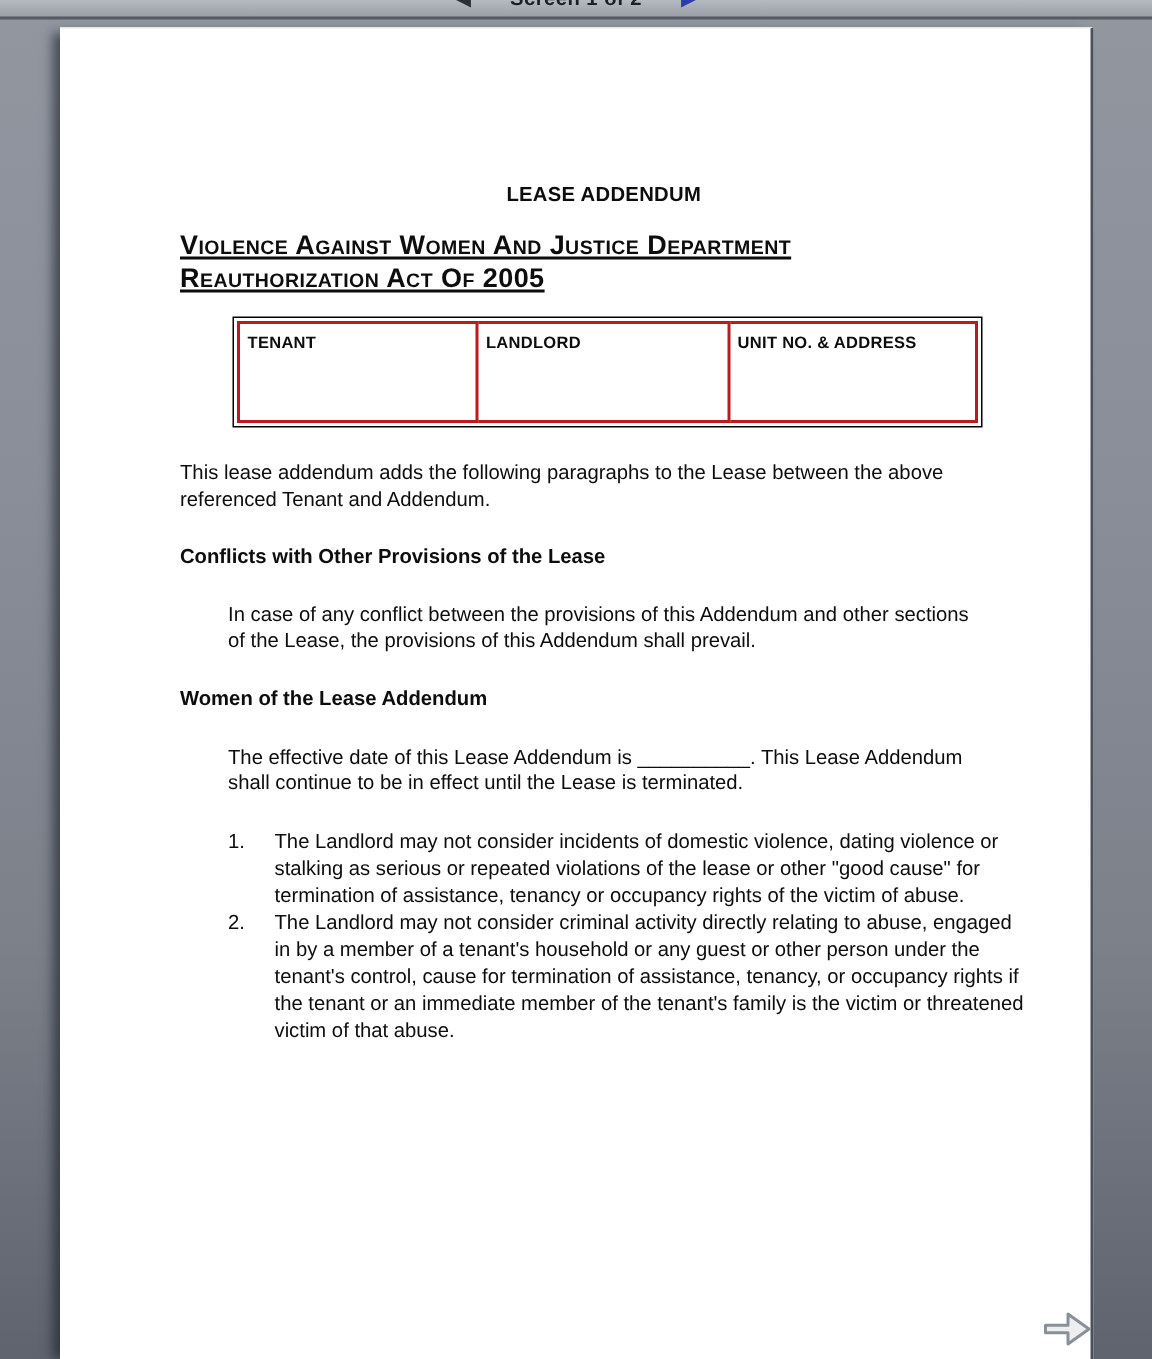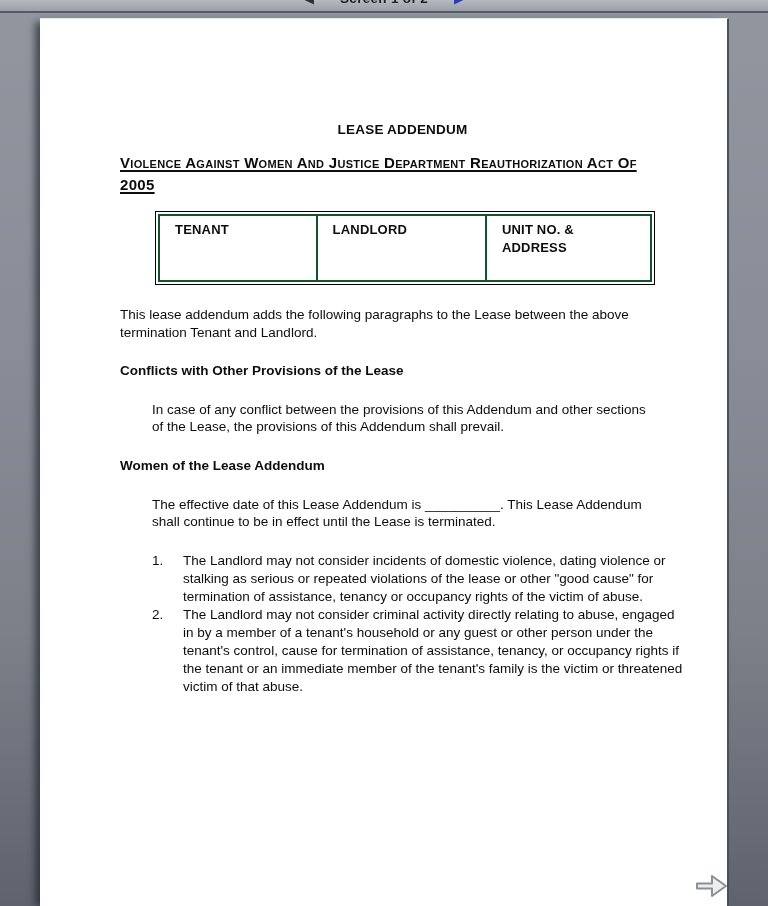--- a/index.html
+++ b/index.html
@@ -42,45 +42,45 @@
     padding: 104px 42px 20px 80px;
     color: #0d0d0d;
     font-size: 13.5px;
     line-height: 17.6px;
   }
   .doc-title {
     font-size: 13.5px; font-weight: 700; text-align: center;
     margin: 0 0 15px 0; letter-spacing: 0.2px; line-height: 14px;
   }
   .doc-subtitle {
-    font-size: 15px; font-weight: 700;
+    font-size: 18px; font-weight: 700;
     font-variant: small-caps;
     text-transform: capitalize;
     text-decoration: underline;
     text-decoration-thickness: 2px;
     text-underline-offset: 2px;
     letter-spacing: 0.3px;
     margin: 0 0 18px 0; line-height: 22px;
     max-width: 540px;
   }
   .parties-table {
     border-collapse: collapse;
     margin: 0 0 0 38px;
     width: 494px;
     border: 2px solid #000;
     outline: 1px solid #000;
     outline-offset: 2px;
   }
   .parties-table td {
-    border: 2px solid #14532d;
+    border: 2px solid #b91c1c;
     height: 54px;
     vertical-align: top;
-    padding: 5px 15px;
+    padding: 5px 5px;
     font-weight: 700;
-    font-size: 13px;
+    font-size: 11px;
     letter-spacing: 0.2px;
   }
   .col-tenant { width: 156px; }
   .col-landlord { width: 164px; }
   .col-unit { width: 162px; }
 
   .para { margin: 24px 0 0 0; max-width: 578px; }
   .section-heading { font-size: 13.5px; font-weight: 700; margin: 21px 0 0 0; line-height: 17.6px; }
   .indent-para { margin: 21px 0 0 32px; max-width: 505px; }
   .blank-line { white-space: pre; }
@@ -127,21 +127,21 @@
           <td class="col-landlord">
             <span>LANDLORD</span>
           </td>
           <td class="col-unit">
             <span>UNIT NO. &amp; ADDRESS</span>
           </td>
         </tr>
       </tbody>
         </table>
 
-      <p class="para">This lease addendum adds the following paragraphs to the Lease between the above termination Tenant and Landlord.</p>
+      <p class="para">This lease addendum adds the following paragraphs to the Lease between the above referenced Tenant and Addendum.</p>
 
 
       <div class="section-heading">Conflicts with Other Provisions of the Lease</div>
       <p class="indent-para">In case of any conflict between the provisions of this Addendum and other sections of the Lease, the provisions of this Addendum shall prevail.</p>
 
       <div class="section-heading">Women of the Lease Addendum</div>
       <p class="indent-para"><span>The effective date of this Lease Addendum is </span><span class="blank-line">__________</span><span>.  This Lease Addendum shall continue to be in effect until the Lease is terminated.</span></p>
 
       <div class="vawa-list">
         <div class="vawa-item">

